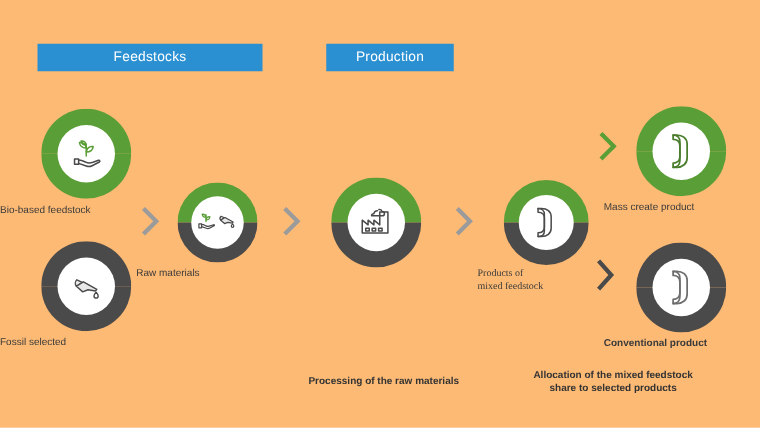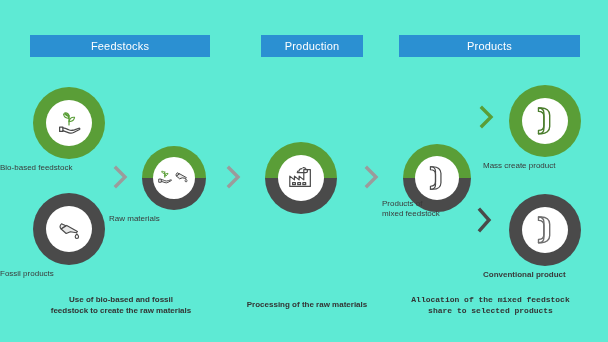--- a/index.html
+++ b/index.html
@@ -10,21 +10,21 @@
     width: 608px;
     height: 342px;
     background: #f2f2f2;
     font-family: "Liberation Sans", sans-serif;
     overflow: hidden;
   }
   #stage {
     position: relative;
     width: 608px;
     height: 342px;
-    background: #5eead4;
+    background: #fdba74;
   }
 
   
   .hdr {
     position: absolute;
     height: 22px;
     background: #2b90d2;
     color: #ffffff;
     font-size: 11px;
     line-height: 22px;
@@ -89,21 +89,20 @@
     position: absolute;
   }
 </style>
 </head>
 <body>
 
 <div id="stage">
 
   <div class="hdr hdr-feedstocks">Feedstocks</div>
   <div class="hdr hdr-production">Production</div>
-  <div class="hdr hdr-products">Products</div>
 
   <div class="node" style="left:33px; top:87px;">
     <div class="ring" style="width:72px;height:72px;">
       <div class="half-top" style="background:#5a9e37;"></div>
       <div class="half-bot" style="background:#5a9e37;"></div>
       <div class="hole" style="left:13px;top:13px;width:46px;height:46px;">
         <span>
           <svg width="30" height="30" viewBox="0 0 32 32">
             <g fill="none" stroke="#5a9e37" stroke-width="1.3" stroke-linecap="round" stroke-linejoin="round">
               <path d="M16 18 L16 8"></path>
@@ -131,21 +130,21 @@
           <svg width="30" height="30" viewBox="0 0 32 32">
             <g fill="#e8e8e8" stroke="#4a4a4a" stroke-width="1.2" stroke-linejoin="round" stroke-linecap="round">
               <path d="M8 10.5 C6.4 12 6.2 14.4 7.6 16 L12.6 12.6 Z"></path>
               <path d="M7.6 16 L13 20.8 L17.5 19 L24 20 L25 18.6 L13.6 12.2 Z"></path>
             </g>
             <path d="M24.4 21.2 C24.4 21.2 22.6 23.2 22.6 24.3 C22.6 25.3 23.4 26.1 24.4 26.1 C25.4 26.1 26.2 25.3 26.2 24.3 C26.2 23.2 24.4 21.2 24.4 21.2 Z" fill="none" stroke="#4a4a4a" stroke-width="1.2" stroke-linejoin="round"></path>
           </svg>
         </span>
       </div>
     </div>
-    <div class="lbl" style="left:-33px; top:76px; width:138px;">Fossil products</div>
+    <div class="lbl" style="left:-33px; top:76px; width:138px;">Fossil selected</div>
   </div>
 
   <div class="chev" style="left:112px; top:165px;">
     <span>
       <svg width="18" height="24" viewBox="0 0 18 24">
         <polyline points="4,3 13,12 4,21" fill="none" stroke="#9b9b9b" stroke-width="3.4" stroke-linecap="square" stroke-linejoin="miter"></polyline>
       </svg>
     </span>
   </div>
 
@@ -223,21 +222,21 @@
         <span>
           <svg width="26" height="30" viewBox="0 0 26 32">
             <g fill="none" stroke="#4a4a4a" stroke-width="1.3" stroke-linecap="round" stroke-linejoin="round">
               <path d="M9 4 C13.6 4 17.2 6.5 17.2 11 L17.2 21 C17.2 25.5 13.6 28 9 28 L6 28 L6 24.8 C9.2 24.8 11.4 22.9 11.4 19.8 L11.4 12.2 C11.4 9.1 9.2 7.2 6 7.2 L6 4 Z"></path>
               <path d="M6 4 C9.2 4 11.4 6 11.4 9 L11.4 23.2 C11.4 26.2 9.2 28 6 28"></path>
             </g>
           </svg>
         </span>
       </div>
     </div>
-    <div class="lbl" style="left:-21px; top:55px; width:110px;">Products of
+    <div class="lbl" style="left:-21px; top:70px; width:110px;font-family:Liberation Serif, serif;">Products of
 mixed feedstock</div>
   </div>
 
   <div class="chev" style="left:478px; top:105px;">
     <span>
       <svg width="18" height="24" viewBox="0 0 18 24">
         <polyline points="4,3 13,12 4,21" fill="none" stroke="#5a9e37" stroke-width="3.4" stroke-linecap="square" stroke-linejoin="miter"></polyline>
       </svg>
     </span>
   </div>
@@ -279,19 +278,17 @@
               <path d="M9 3 C13.6 3 17.2 5.6 17.2 10.2 L17.2 21.4 C17.2 26 13.6 28.8 9 28.8 L6 28.8 L6 25.4 C9.2 25.4 11.4 23.4 11.4 20.2 L11.4 11.6 C11.4 8.4 9.2 6.4 6 6.4 L6 3 Z"></path>
               <path d="M6 3 C9.2 3 11.4 5.1 11.4 8.2 L11.4 23.6 C11.4 26.7 9.2 28.8 6 28.8"></path>
             </g>
           </svg>
         </span>
       </div>
     </div>
     <div class="lbl" style="left:-26px; top:76px; width:124px;">Conventional product</div>
   </div>
 
-  <div class="cap" style="left:26px; top:294px; width:190px;">Use of bio-based and fossil
-feedstock to create the raw materials</div>
   <div class="cap" style="left:222px; top:299px; width:170px;">Processing of the raw materials</div>
-  <div class="cap" style="left:398px; top:294px; width:185px;font-family:Liberation Mono, monospace;">Allocation of the mixed feedstock
+  <div class="cap" style="left:398px; top:294px; width:185px;">Allocation of the mixed feedstock
 share to selected products</div>
 
 </div>
 
 </body></html>

